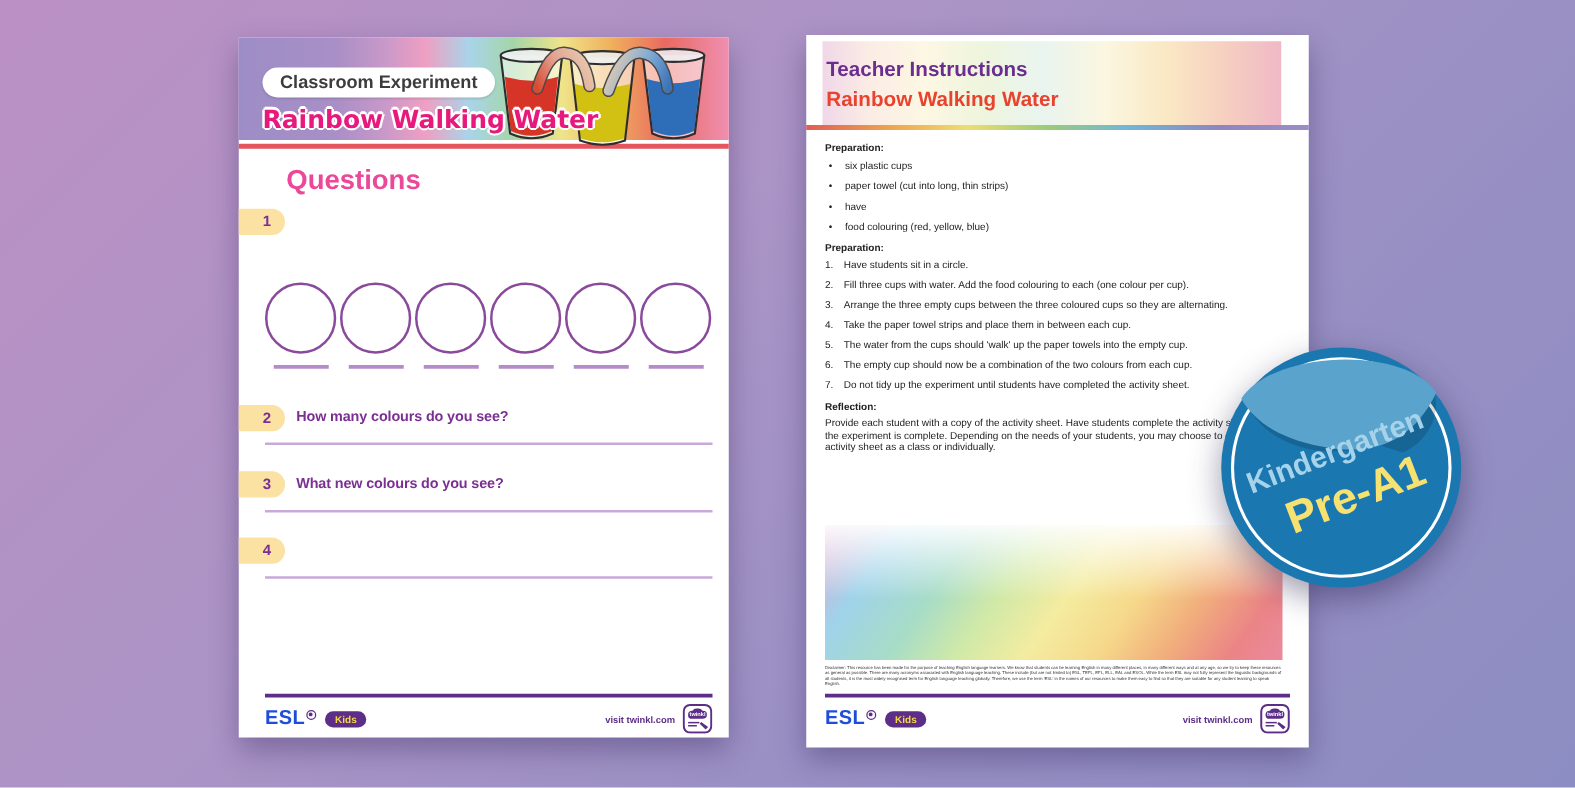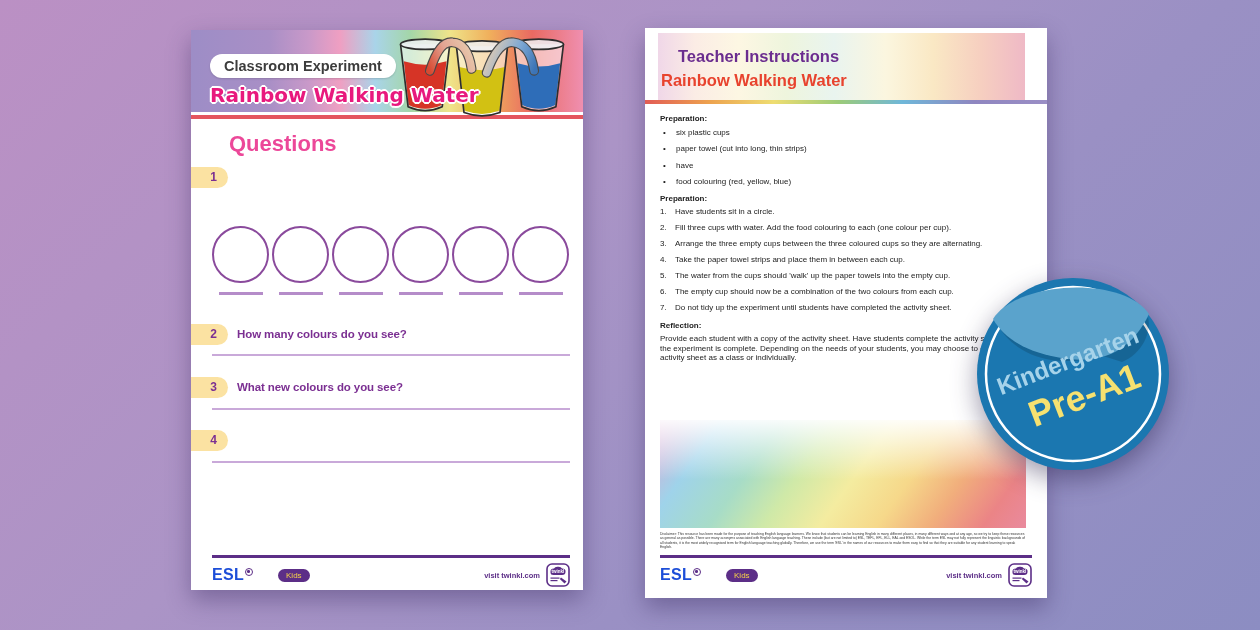--- a/index.html
+++ b/index.html
@@ -41,31 +41,31 @@
   .al2 { top:324px; } .al3 { top:378px; } .al4 { top:431px; }
 
   
   .pfooter-line { position:absolute; height:3px; background:#5c2e87; }
   .pfooter { position:absolute; display:flex; align-items:center; }
   .brand { font-size:16px; font-weight:bold; color:#1d4ed8; letter-spacing:0.3px; }
   .brand-mark { width:8px; height:8px; border:1.5px solid #5c2e87; border-radius:50%;
     display:inline-block; margin:-6px 5px 0 1px; vertical-align:top; position:relative; }
   .brand-mark::after { content:""; position:absolute; left:1.2px; top:1.2px; width:2.6px; height:2.6px;
     background:#5c2e87; border-radius:50%; }
-  .kids-pill { background:#5c2e87; color:#f7d348; font-weight:normal; font-size:8px;
-    padding:2px 8px; border-radius:8px; margin-left:20px; }
+  .kids-pill { background:#5c2e87; color:#f7d348; font-weight:bold; font-size:8px;
+    padding:2px 8px; border-radius:8px; margin-left:2px; }
   .visit { font-size:7.5px; font-weight:bold; color:#5c2e87; margin-right:6px; }
   .spacer { flex:1; }
 
   
   .page-right { left:645px; top:28px; width:402px; height:570px; }
   .ti-band { position:absolute; left:13px; top:5px; width:367px; height:67px;
     background:linear-gradient(90deg,#f0d7e8 0%,#fbece5 10%,#fdf7e3 22%,#eef5dd 35%,#e9f4ef 48%,
                #fbf6df 62%,#fae8c4 75%,#f6cfc0 88%,#efb9c6 100%); }
-  .ti-title { position:absolute; left:20px; top:14px; font-size:16.5px; font-weight:bold; color:#6b2d8f; }
+  .ti-title { position:absolute; left:3px; top:14px; font-size:16.5px; font-weight:bold; color:#6b2d8f; }
   .ti-subtitle { position:absolute; left:3px; top:38px; font-size:16.5px; font-weight:bold; color:#e8432e; }
   .rainbow-line { position:absolute; left:0; top:72px; width:402px; height:3.5px;
     background:linear-gradient(90deg,#e25c55 0%,#eda24e 16%,#eedd71 32%,#9ccb77 48%,#6fb7d9 64%,#8f86c0 82%,#9a8ec5 100%); }
   .ti-body { position:absolute; left:15px; top:86px; width:372px; color:#222; font-size:8px; line-height:9.5px; }
   .ti-h { font-weight:bold; margin-bottom:4px; }
   .ti-intro { margin-bottom:5px; }
   .bullet-row { display:flex; margin-bottom:7px; }
   .dot { width:16px; flex:0 0 auto; text-align:left; padding-left:3px; }
   .steps-h { margin-top:7px; }
   .step-row { display:flex; margin-bottom:6.5px; }

